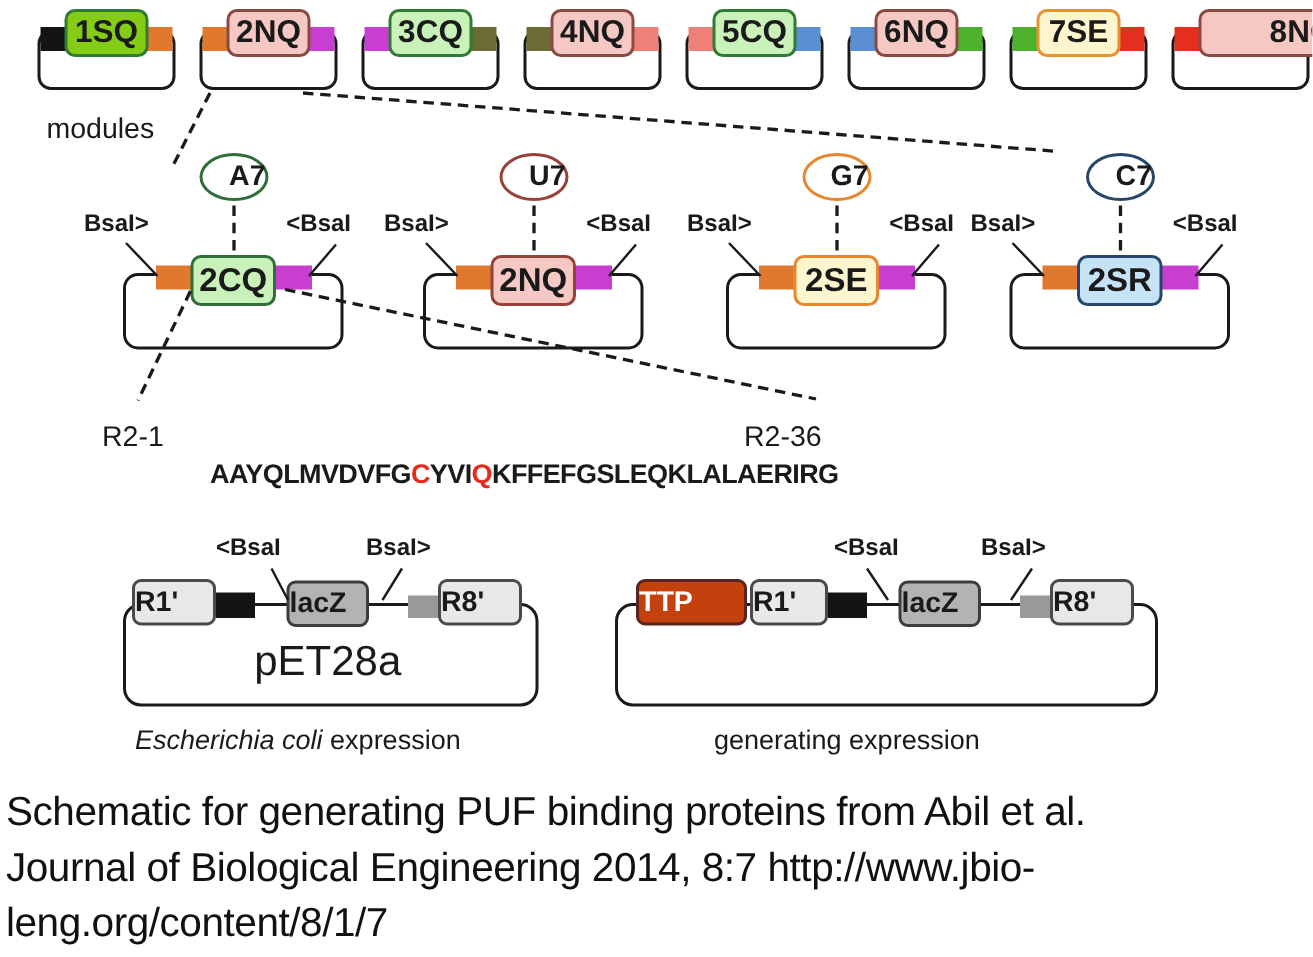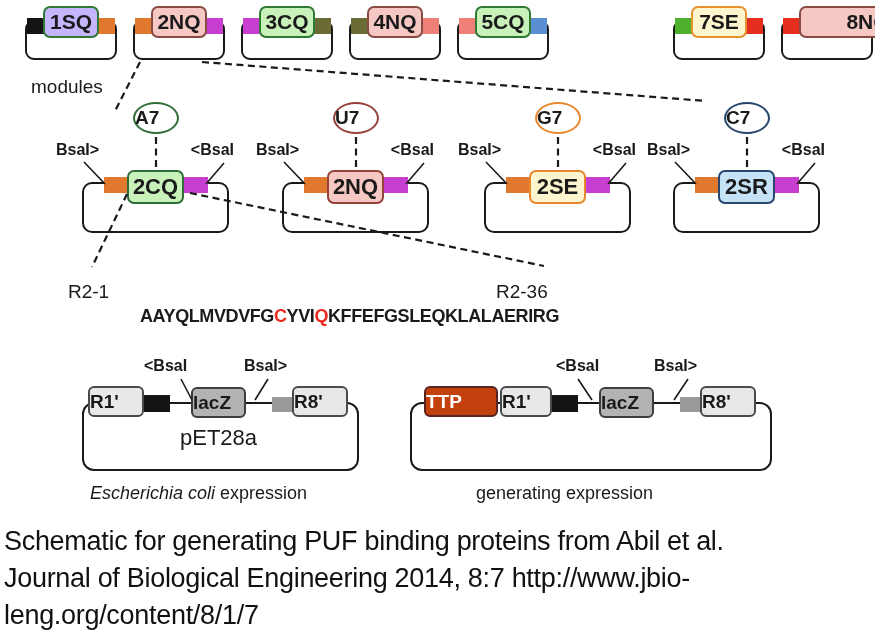--- a/index.html
+++ b/index.html
@@ -21,36 +21,36 @@
 
   
   .construct{position:absolute;top:100px;width:200px;height:140px;z-index:1;}
   .c-outline{position:absolute;left:26px;top:82px;width:143px;height:47px;border:2.5px solid #1a1a1a;border-radius:10px;background:#fff;}
   .c-conn{position:absolute;top:77px;width:26px;height:16px;}
   .c-conn-l{left:48px;}
   .c-conn-r{left:126px;}
   .c-tag{position:absolute;left:71px;top:70px;width:53px;height:30px;border:2.5px solid #333;border-radius:7px;
          text-align:center;line-height:30px;font-weight:bold;font-size:22px;}
   .c-circle{position:absolute;left:77px;top:2px;width:42px;height:28px;border:2.5px solid #333;border-radius:50%;
-            background:#fff;text-align:left;line-height:28px;font-weight:bold;font-size:19px;}
+            background:#fff;text-align:right;line-height:28px;font-weight:bold;font-size:19px;}
   .c-bsal-l{position:absolute;left:0;top:41px;font-weight:bold;font-size:16px;}
   .c-bsal-r{position:absolute;right:22px;top:41px;font-weight:bold;font-size:16px;}
 
   
   .range-label{position:absolute;font-size:19px;}
   .sequence{position:absolute;left:100px;top:306px;font-weight:bold;font-size:18px;letter-spacing:-0.4px;white-space:nowrap;margin-left:40px;}
 
   
   .xplasmid{position:absolute;top:355px;height:170px;z-index:1;}
   .x-outline{position:absolute;left:0;top:47px;height:65px;border:2.5px solid #1a1a1a;border-radius:12px;background:#fff;}
   .x-bsal{position:absolute;top:2px;font-weight:bold;font-size:16px;}
   .gene{position:absolute;height:27px;border:2px solid #4a4a4a;border-radius:6px;background:#e8e8e8;
         text-align:left;line-height:27px;font-weight:bold;font-size:19px;}
   .x-conn{position:absolute;}
-  .x-name{position:absolute;left:0;top:70px;text-align:center;font-size:22px;}
+  .x-name{position:absolute;left:0;top:70px;text-align:center;font-size:28px;}
   .x-caption{position:absolute;top:128px;font-size:18px;white-space:nowrap;}
 
   
   .caption{position:absolute;left:4px;top:523px;font-size:27px;line-height:37px;letter-spacing:-0.3px;color:#111;}
 </style>
 </head>
 <body>
 
 <div class="canvas">
 
@@ -80,21 +80,21 @@
         <path d="M578,379 L592,400"></path>
         <path d="M688,379 L674,400"></path>
       </g>
     </g>
   </svg>
 
   <div class="module" style="left:17px">
     <div class="m-outline"></div>
     <div class="m-conn m-conn-l" style="background-color: rgb(20, 20, 20);"></div>
     <div class="m-conn m-conn-r" style="background-color: rgb(224, 121, 46);"></div>
-    <div class="m-tag" style="background-color: #c4b5fd; border-color: rgb(47, 122, 53);">1SQ</div>
+    <div class="m-tag" style="background-color: #84cc16; border-color: rgb(47, 122, 53);">1SQ</div>
   </div>
   <div class="module" style="left:125px">
     <div class="m-outline"></div>
     <div class="m-conn m-conn-l" style="background-color: rgb(224, 121, 46);"></div>
     <div class="m-conn m-conn-r" style="background-color: rgb(199, 62, 208);"></div>
     <div class="m-tag" style="background-color: rgb(245, 200, 196); border-color: rgb(138, 74, 68);">2NQ</div>
   </div>
   <div class="module" style="left:233px">
     <div class="m-outline"></div>
     <div class="m-conn m-conn-l" style="background-color: rgb(199, 62, 208);"></div>
@@ -105,20 +105,26 @@
     <div class="m-outline"></div>
     <div class="m-conn m-conn-l" style="background-color: rgb(107, 107, 53);"></div>
     <div class="m-conn m-conn-r" style="background-color: rgb(239, 128, 119);"></div>
     <div class="m-tag" style="background-color: rgb(245, 200, 196); border-color: rgb(138, 74, 68);">4NQ</div>
   </div>
   <div class="module" style="left:449px">
     <div class="m-outline"></div>
     <div class="m-conn m-conn-l" style="background-color: rgb(239, 128, 119);"></div>
     <div class="m-conn m-conn-r" style="background-color: rgb(91, 143, 212);"></div>
     <div class="m-tag" style="background-color: rgb(200, 242, 186); border-color: rgb(47, 122, 53);">5CQ</div>
+  </div>
+  <div class="module" style="left:557px">
+    <div class="m-outline"></div>
+    <div class="m-conn m-conn-l" style="background-color: rgb(91, 143, 212);"></div>
+    <div class="m-conn m-conn-r" style="background-color: rgb(77, 177, 46);"></div>
+    <div class="m-tag" style="background-color: rgb(245, 200, 196); border-color: rgb(138, 74, 68);">6NQ</div>
   </div>
   <div class="module" style="left:665px">
     <div class="m-outline"></div>
     <div class="m-conn m-conn-l" style="background-color: rgb(77, 177, 46);"></div>
     <div class="m-conn m-conn-r" style="background-color: rgb(229, 46, 30);"></div>
     <div class="m-tag" style="background-color: rgb(253, 245, 205); border-color: rgb(232, 145, 48);">7SE</div>
   </div>
   <div class="module" style="left:773px">
     <div class="m-outline"></div>
     <div class="m-conn m-conn-l" style="background-color: rgb(229, 46, 30);"></div>

